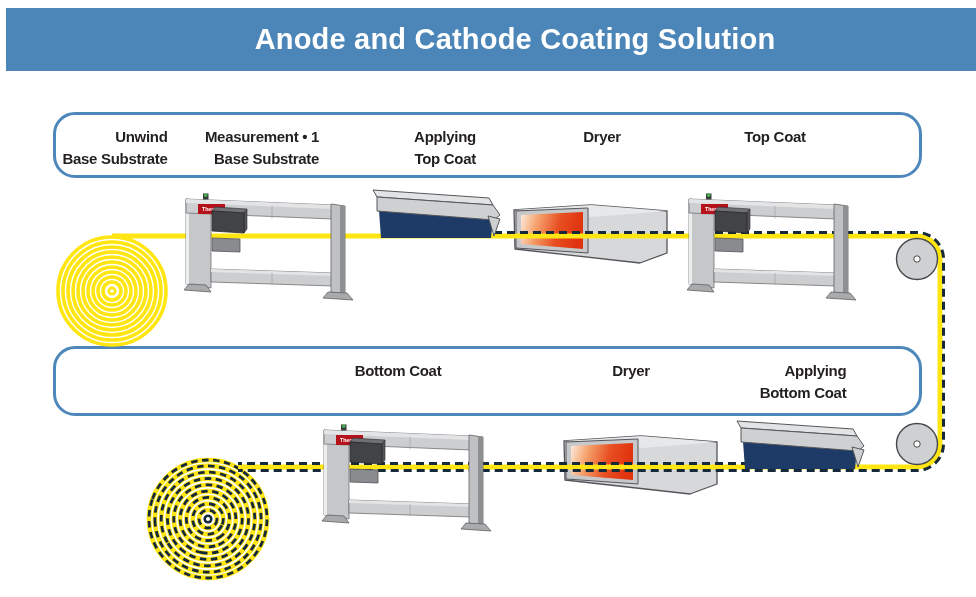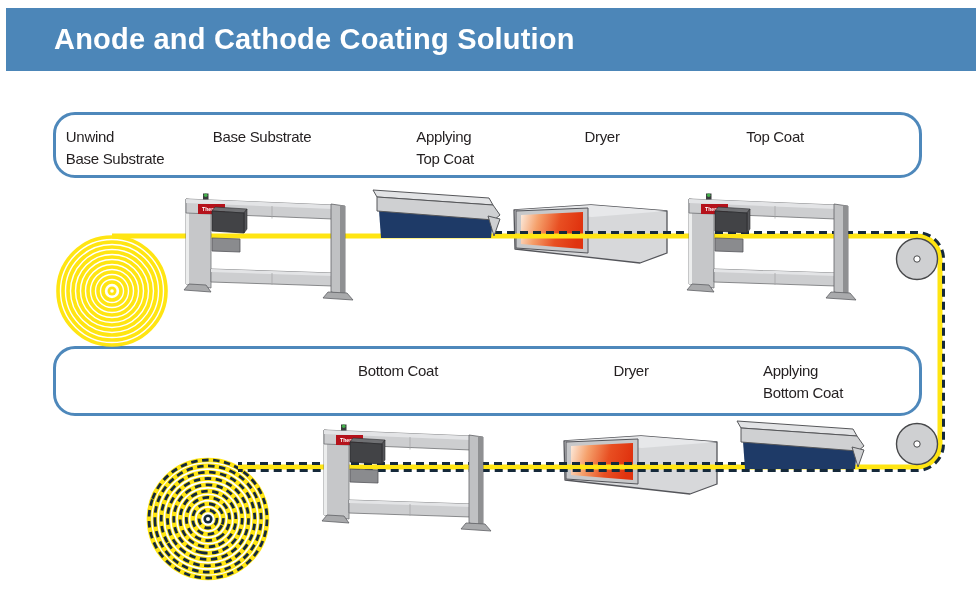--- a/index.html
+++ b/index.html
@@ -3,38 +3,38 @@
 <meta charset="utf-8">
 <style>
   html,body{margin:0;padding:0;background:#ffffff;}
   #stage{
     position:relative;width:976px;height:597px;background:#ffffff;
     font-family:"Liberation Sans",sans-serif;overflow:hidden;
   }
   
   .header{
     position:absolute;left:6px;top:8px;right:0;height:63px;
-    background:#4c86b8;z-index:1;
+    background:#4c86b8;z-index:1;text-align:center;
   }
   .header .title{
     display:block;padding-left:48px;line-height:63px;
     font-size:29px;font-weight:bold;color:#ffffff;letter-spacing:.2px;
     white-space:nowrap;
   }
   
   .band{
     position:absolute;border:3px solid #4e88bb;border-radius:22px;
     background:#ffffff;z-index:1;box-sizing:border-box;
   }
   .band.top{left:53px;top:112px;width:869px;height:66px;}
   .band.bottom{left:53px;top:346px;width:869px;height:70px;}
   
   .step-label{
     position:absolute;z-index:3;transform:translateX(-50%);
-    text-align:left;font-size:15px;font-weight:normal;color:#231f20;
+    text-align:right;font-size:15px;font-weight:bold;color:#231f20;
     line-height:22px;letter-spacing:-.3px;white-space:nowrap;
   }
   .step-label span{display:block;}
   svg.diagram{position:absolute;left:0;top:0;z-index:2;}
 </style>
 </head>
 <body>
 
 <div id="stage">
 
@@ -43,20 +43,21 @@
   </div>
 
   <div class="band top"></div>
   <div class="band bottom"></div>
 
   <div class="step-label" style="left:115px;top:126px">
     <span>Unwind</span>
     <span>Base Substrate</span>
   </div>
   <div class="step-label" style="left:262px;top:126px">
+    <span>Measurement • 1</span>
     <span>Base Substrate</span>
   </div>
   <div class="step-label" style="left:445px;top:126px">
     <span>Applying</span>
     <span>Top Coat</span>
   </div>
   <div class="step-label" style="left:602px;top:126px">
     <span>Dryer</span>
     <span></span>
   </div>

